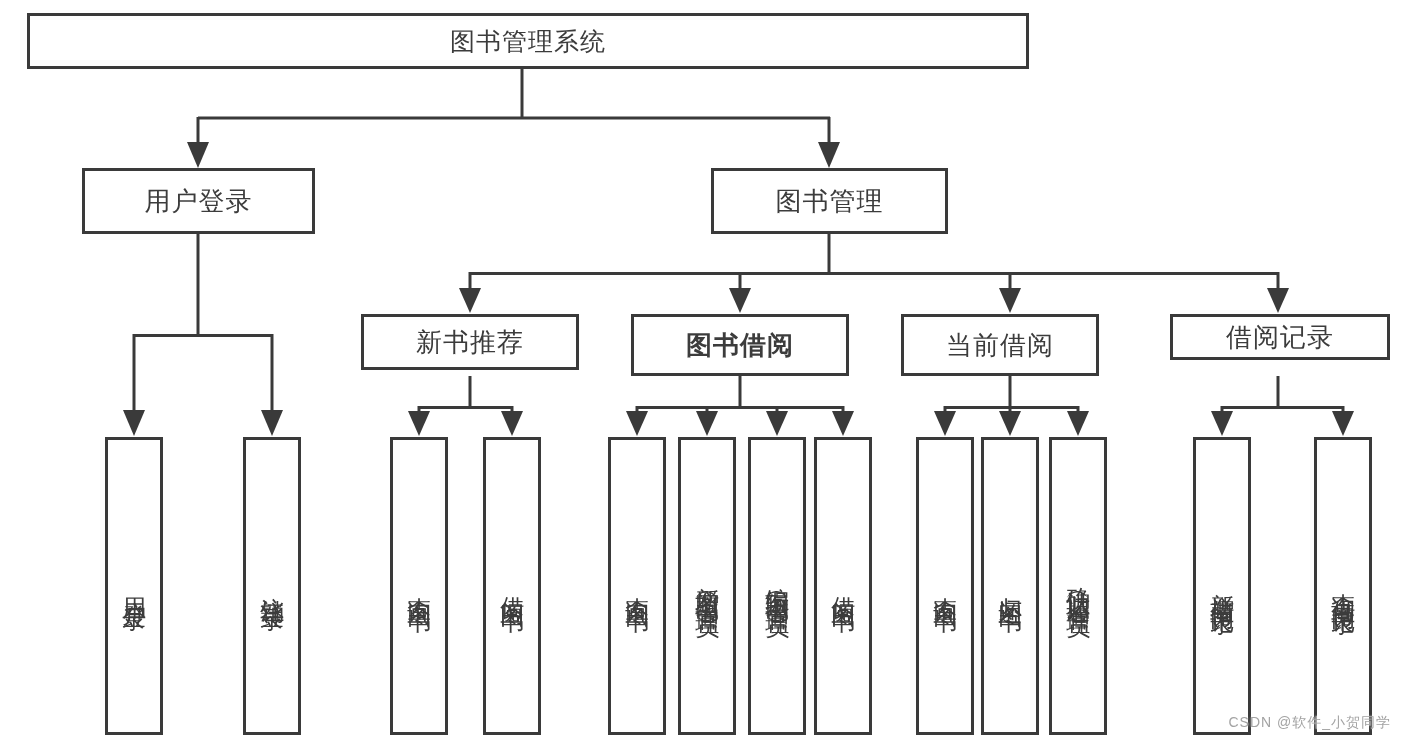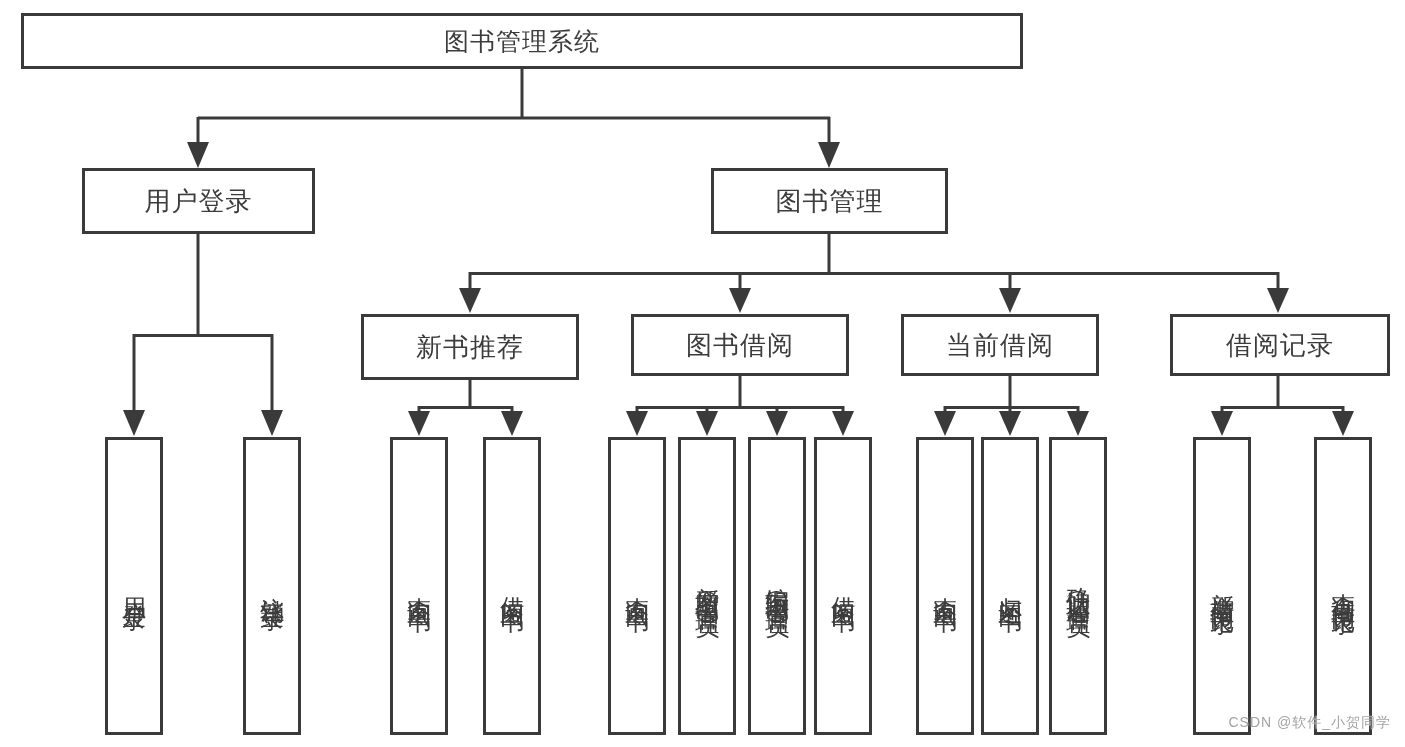--- a/index.html
+++ b/index.html
@@ -110,41 +110,41 @@
     <polygon points="1067,411 1089,411 1078,436"></polygon>
 
     <path d="M1278 376 V409"></path>
     <path d="M1222 407.5 H1343"></path>
     <path d="M1222 406 V414"></path>
     <path d="M1343 406 V414"></path>
     <polygon points="1211,411 1233,411 1222,436"></polygon>
     <polygon points="1332,411 1354,411 1343,436"></polygon>
   </svg>
 
-  <div class="node h-node root-node" style="left:21px;top:13px;width:1002px;height:56px;">
+  <div class="node h-node root-node" style="left:27px;top:13px;width:1002px;height:56px;">
     <span>图书管理系统</span>
   </div>
 
   <div class="node h-node" style="left:82px;top:168px;width:233px;height:66px;">
     <span>用户登录</span>
   </div>
   <div class="node h-node" style="left:711px;top:168px;width:237px;height:66px;">
     <span>图书管理</span>
   </div>
 
-  <div class="node h-node" style="left:361px;top:314px;width:218px;height:66px;font-family:Liberation Mono, monospace;">
+  <div class="node h-node" style="left:361px;top:314px;width:218px;height:56px;font-family:Liberation Mono, monospace;">
     <span>新书推荐</span>
   </div>
-  <div class="node h-node" style="left:631px;top:314px;width:218px;height:62px;">
+  <div class="node h-node" style="left:631px;top:314px;width:218px;height:62px;font-weight:bold;">
     <span>图书借阅</span>
   </div>
   <div class="node h-node" style="left:901px;top:314px;width:198px;height:62px;">
     <span>当前借阅</span>
   </div>
-  <div class="node h-node" style="left:1170px;top:314px;width:220px;height:62px;">
+  <div class="node h-node" style="left:1170px;top:314px;width:220px;height:46px;">
     <span>借阅记录</span>
   </div>
 
   <div class="node v-node" style="left:105px;">
     <span>用户登录</span>
   </div>
   <div class="node v-node" style="left:243px;">
     <span>注销登录</span>
   </div>
 

